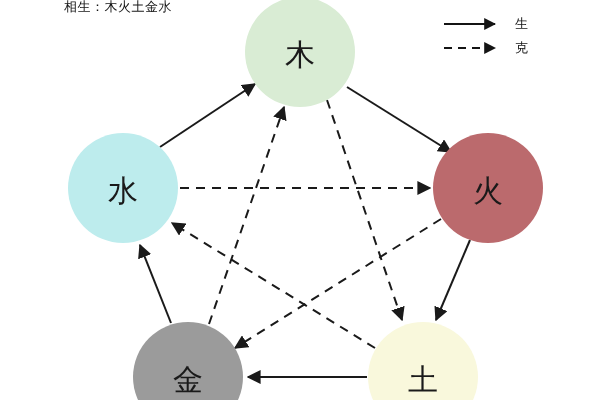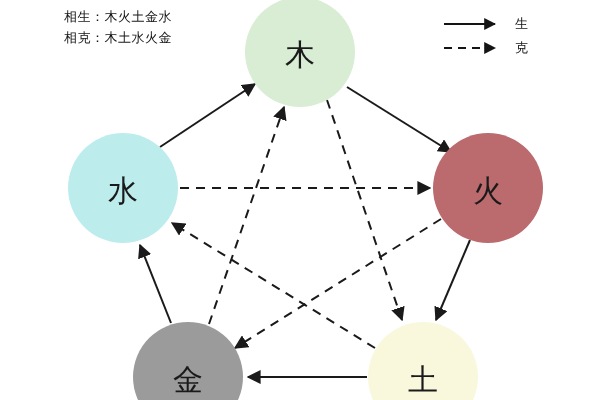--- a/index.html
+++ b/index.html
@@ -33,21 +33,21 @@
   .legend-text {
     position: absolute;
     font-family: "DejaVu Sans", "Liberation Sans", sans-serif;
     font-size: 13px;
     color: #141414;
     white-space: nowrap;
     letter-spacing: 0.5px;
   }
   #legend-relations {
     left: 64px;
-    top: 10px;
+    top: 0;
   }
   #legend-relations .legend-row {
     margin-bottom: 7px;
     line-height: 1.1;
   }
   #legend-key {
     left: 443px;
     top: 14px;
   }
   #legend-key .key-row {
@@ -112,21 +112,20 @@
       <text class="node-label" x="188" y="379">金</text>
     </g>
     <g>
       <circle cx="123" cy="188" r="55" fill="#bdeced"></circle>
       <text class="node-label" x="123" y="190">水</text>
     </g>
   </svg>
 
   <div class="legend-text" id="legend-relations">
     <div class="legend-row">相生：木火土金水</div>
-    <div class="legend-row">相克：木土水火金</div>
   </div>
 
   <div id="legend-key" class="legend-text">
     <div class="key-row">
       <svg width="62" height="14" viewBox="0 0 62 14">
         <defs>
           <marker id="k-solid" viewBox="0 0 10 10" refX="9" refY="5" markerWidth="6" markerHeight="6" orient="auto-start-reverse">
             <path d="M 0 0 L 10 5 L 0 10 z" fill="#141414"></path>
           </marker>
         </defs>

